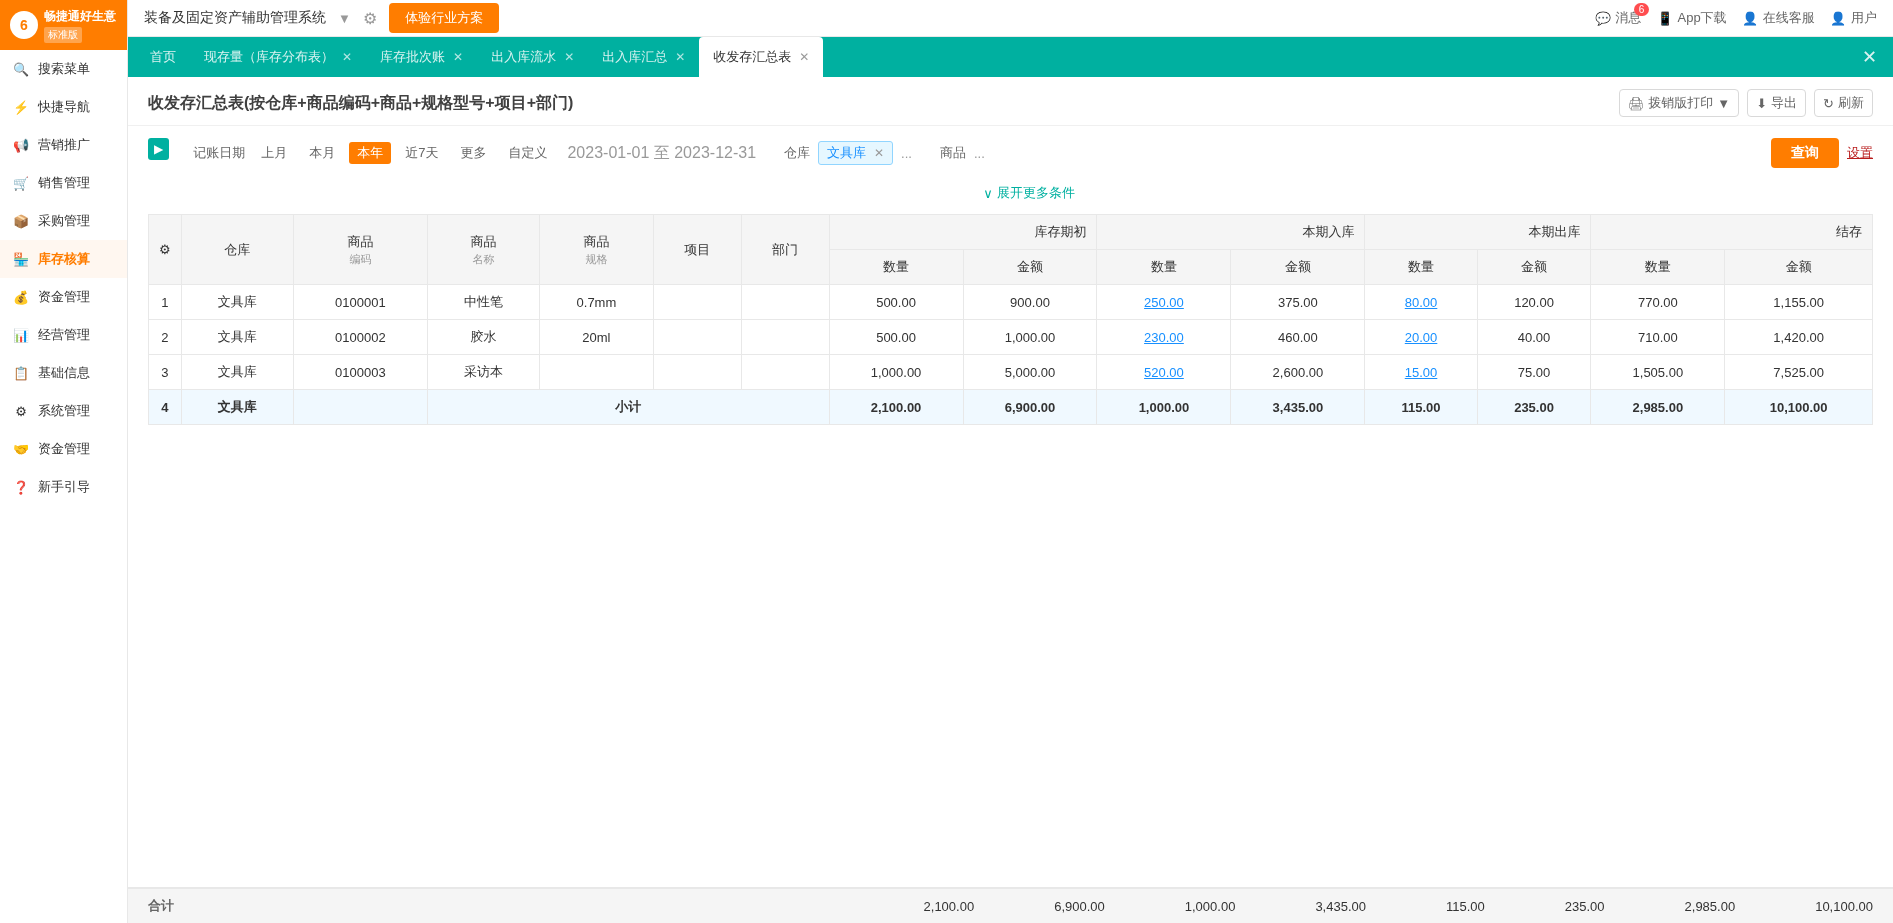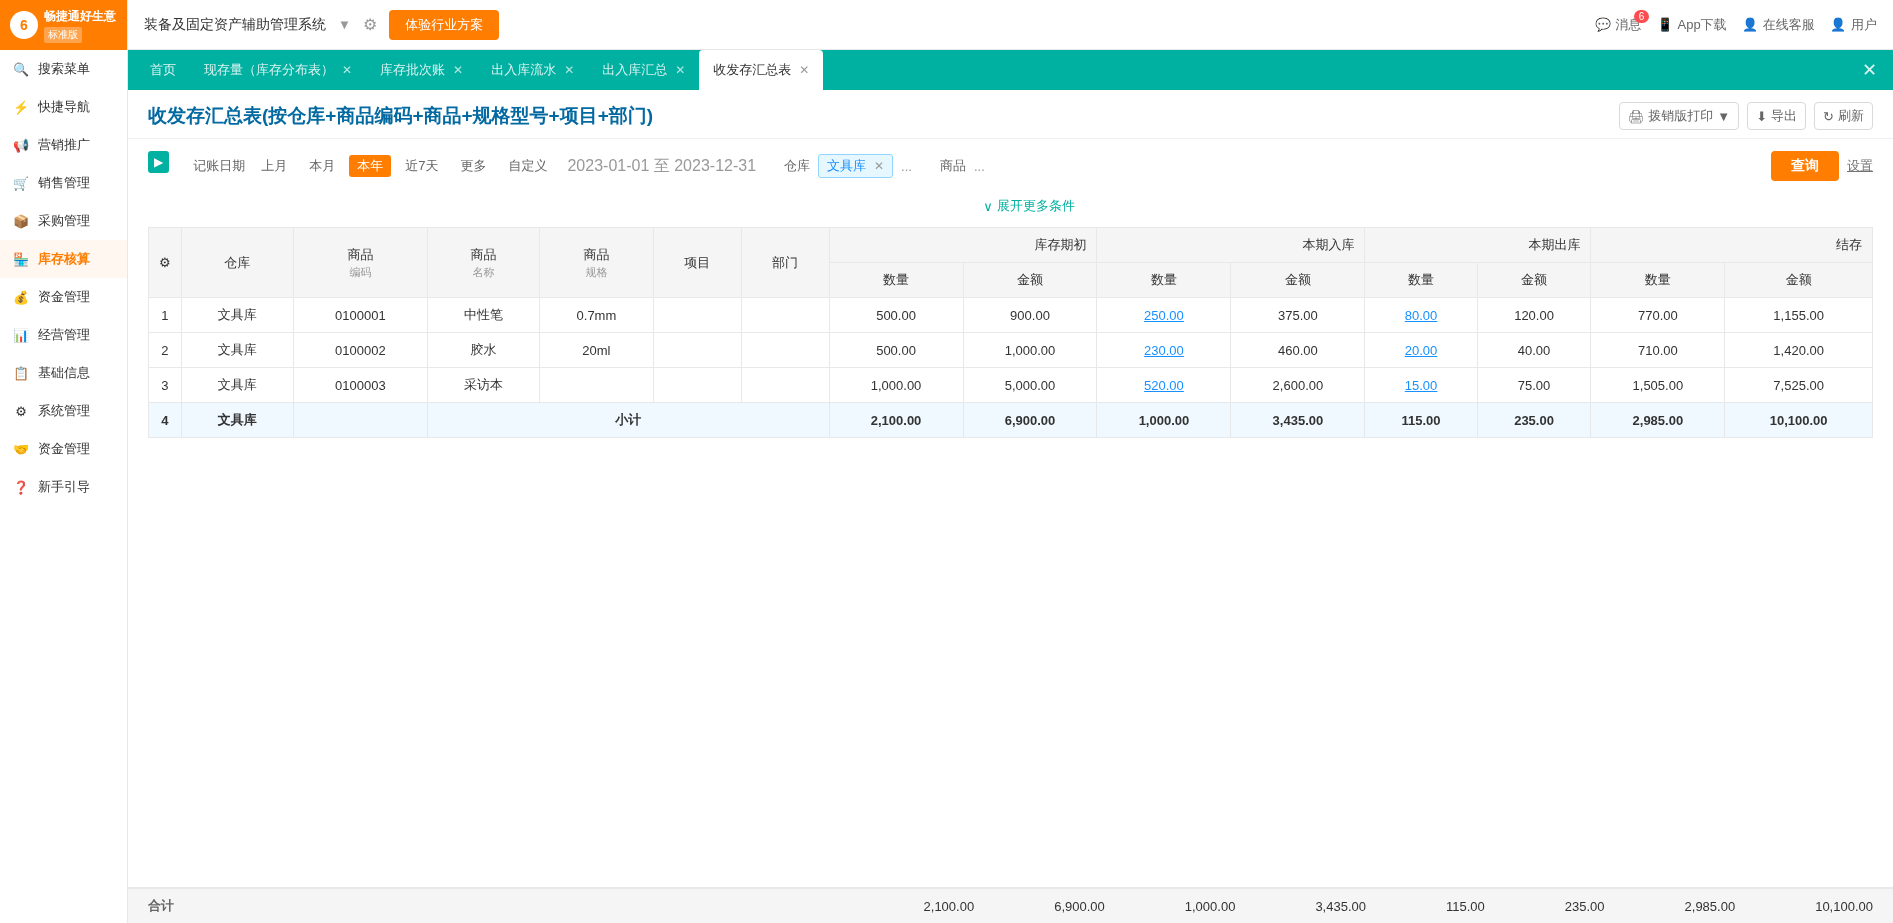--- a/index.html
+++ b/index.html
@@ -10,58 +10,58 @@
     .sidebar-logo { background: #ff7d00; color: #fff; padding: 8px 10px; display: flex; align-items: center; gap: 6px; height: 50px; }
     .sidebar-logo-icon { width: 28px; height: 28px; background: #fff; border-radius: 50%; display: flex; align-items: center; justify-content: center; color: #ff7d00; font-weight: bold; font-size: 14px; flex-shrink: 0; }
     .sidebar-nav-item { display: flex; align-items: center; padding: 10px 12px; gap: 8px; color: #333; cursor: pointer; font-size: 13px; }
     .sidebar-nav-item.active { background: #fff7f0; color: #ff7d00; font-weight: bold; }
     .sidebar-nav-item .nav-icon { width: 18px; height: 18px; display: flex; align-items: center; justify-content: center; flex-shrink: 0; }
 
     
     .main-content { flex: 1; display: flex; flex-direction: column; overflow: hidden; }
 
     
-    .top-header { height: 50px; background: #fff; display: flex; align-items: center; justify-content: space-between; padding: 0 16px; border-bottom: 1px solid #e8e8e8; flex-shrink: 0; }
+    .top-header { height: 37px; background: #fff; display: flex; align-items: center; justify-content: space-between; padding: 0 16px; border-bottom: 1px solid #e8e8e8; flex-shrink: 0; }
     .top-header-left { display: flex; align-items: center; gap: 12px; }
     .try-btn { background: #ff7d00; color: #fff; border: none; padding: 6px 16px; border-radius: 4px; cursor: pointer; font-size: 13px; }
     .top-header-right { display: flex; align-items: center; gap: 16px; color: #666; font-size: 13px; }
     .top-header-right .badge-item { display: flex; align-items: center; gap: 4px; cursor: pointer; position: relative; }
     .badge { background: #ff4d4f; color: #fff; border-radius: 10px; font-size: 10px; padding: 1px 5px; position: absolute; top: -6px; right: -8px; }
 
     
     .tab-bar { background: #00b0a0; display: flex; align-items: center; height: 40px; flex-shrink: 0; padding: 0 8px; }
     .tab-item { display: flex; align-items: center; gap: 6px; padding: 0 14px; height: 40px; color: rgba(255,255,255,0.85); cursor: pointer; font-size: 13px; white-space: nowrap; }
     .tab-item.active { background: #fff; color: #333; border-radius: 4px 4px 0 0; }
     .tab-item .tab-close { color: rgba(255,255,255,0.7); font-size: 12px; margin-left: 2px; }
     .tab-item.active .tab-close { color: #999; }
     .tab-bar-close { margin-left: auto; color: rgba(255,255,255,0.85); font-size: 18px; cursor: pointer; padding: 0 8px; }
 
     
     .page-content { flex: 1; background: #fff; overflow-y: auto; padding: 0; display: flex; flex-direction: column; }
 
     
     .page-title-bar { padding: 12px 20px 8px; border-bottom: 1px solid #f0f0f0; display: flex; align-items: center; justify-content: space-between; }
-    .page-title { font-size: 19px; font-weight: bold; color: #0369a1; }
+    .page-title { font-size: 16px; font-weight: bold; color: #404040; }
     .page-actions { display: flex; align-items: center; gap: 8px; }
     .action-btn { display: flex; align-items: center; gap: 4px; color: #666; cursor: pointer; font-size: 13px; padding: 4px 8px; border: 1px solid #d9d9d9; border-radius: 4px; background: #fff; }
     .refresh-btn { color: #666; cursor: pointer; font-size: 13px; padding: 4px 8px; display: flex; align-items: center; gap: 4px; }
     .filter-row { display: flex; align-items: center; gap: 8px; flex-wrap: wrap; margin-left: 8px; }
     .filter-label { color: #666; font-size: 13px; white-space: nowrap; }
     .date-shortcuts { display: flex; align-items: center; gap: 6px; }
     .date-btn { padding: 2px 8px; cursor: pointer; color: #666; font-size: 13px; border-radius: 3px; }
     .date-btn.active { background: #ff7d00; color: #fff; border-radius: 3px; }
     .date-range { color: #999; font-size: 16px; margin-left: 4px; }
     .warehouse-tag { display: flex; align-items: center; gap: 4px; background: #e6f7ff; border: 1px solid #91d5ff; border-radius: 3px; padding: 2px 8px; color: #1890ff; font-size: 13px; }
     .warehouse-tag .tag-close { cursor: pointer; color: #999; margin-left: 4px; font-size: 12px; }
     .filter-more { color: #999; font-size: 13px; cursor: pointer; }
     .filter-expand { display: flex; align-items: center; gap: 4px; color: #00b0a0; cursor: pointer; font-size: 13px; margin-top: 8px; }
 
     
     .query-btn { background: #ff7d00; color: #fff; border: none; padding: 6px 20px; border-radius: 4px; cursor: pointer; font-size: 14px; font-weight: bold; }
-    .settings-link { color: #737373; cursor: pointer; font-size: 13px; text-decoration: underline; }
+    .settings-link { color: #b91c1c; cursor: pointer; font-size: 13px; text-decoration: underline; }
 
     
     .table-area { flex: 1; overflow: auto; padding: 0 20px; }
     .data-table { width: 100%; border-collapse: collapse; font-size: 13px; }
     .data-table th { background: #f5f5f5; padding: 8px 10px; text-align: center; border: 1px solid #e8e8e8; color: #333; font-weight: normal; white-space: nowrap; }
     .data-table td { padding: 8px 10px; border: 1px solid #e8e8e8; text-align: center; color: #333; }
     .data-table .subtotal td { background: #f0f9ff; font-weight: bold; }
     .data-table .link-text { color: #1890ff; text-decoration: underline; cursor: pointer; }
     .data-table th.group-header { text-align: right; border-bottom: none; }
 

